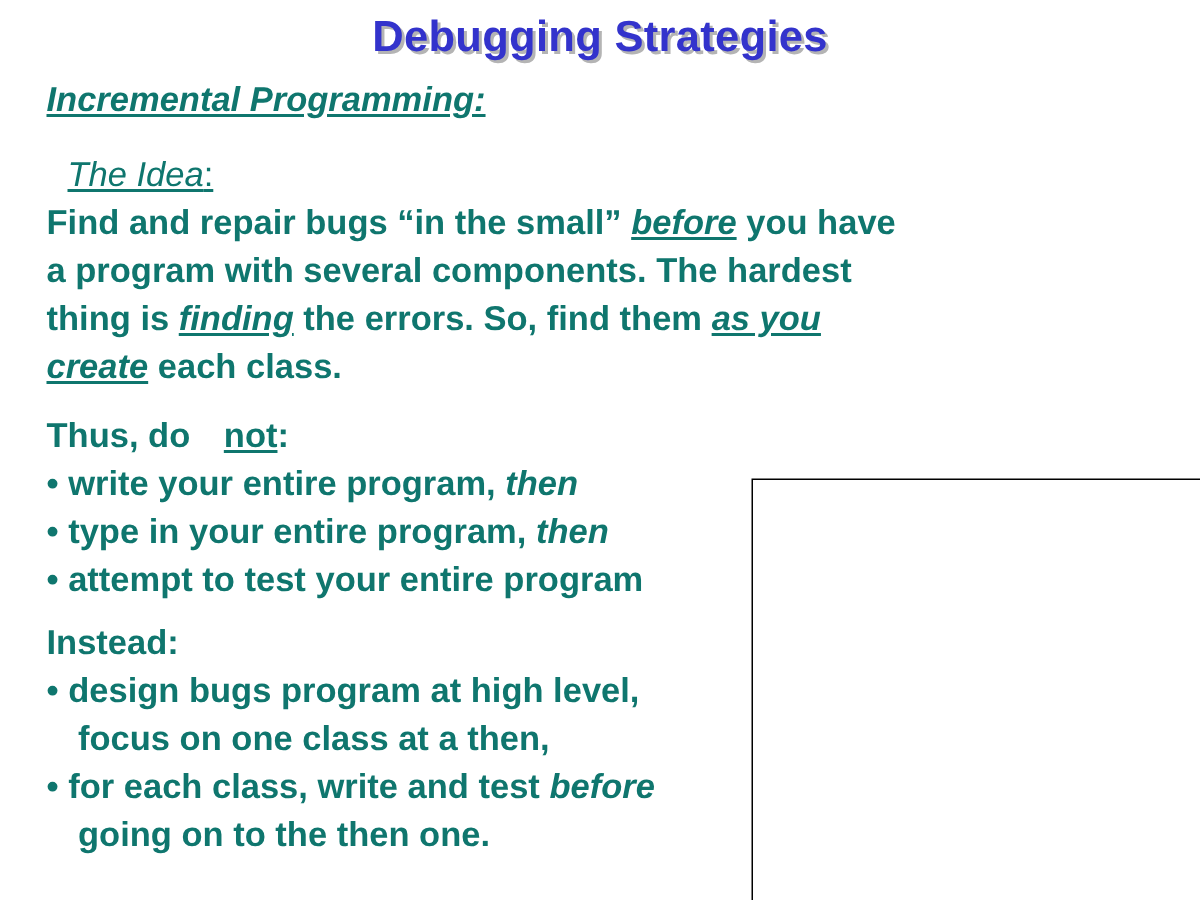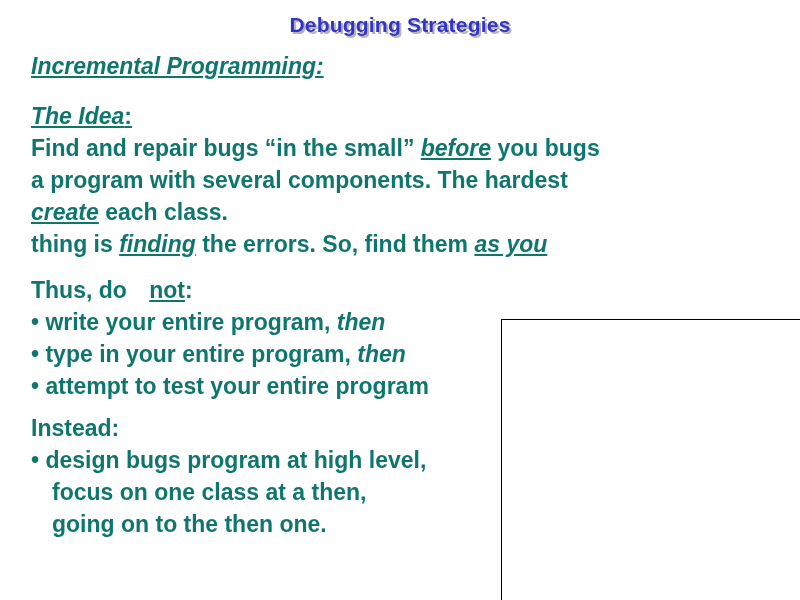--- a/index.html
+++ b/index.html
@@ -24,21 +24,21 @@
     overflow: hidden;
   }
 
   
   #title {
     position: absolute;
     left: 0;
     top: 6px;
     width: 800px;
     text-align: center;
-    font-size: 21px;
+    font-size: 29px;
     font-weight: bold;
     line-height: 38px;
     letter-spacing: 0.2px;
     color: #3333CC;
     text-shadow: 2px 2px 0 #b4b4b4;
     white-space: nowrap;
   }
 
   
   #body-text {
@@ -66,21 +66,22 @@
   .u  { text-decoration: underline; margin-left: 16px; }
   .iu { font-style: italic; text-decoration: underline; }
 
   .heading-iu {
     font-style: italic;
     text-decoration: underline;
     font-weight: bold;
   }
   .heading-u {
     text-decoration: underline;
-    font-weight: bold;
+    font-weight: normal;
+    margin-left: 14px;
   }
 
   .indent { padding-left: 21px; }
 
   
   #empty-box {
     position: absolute;
     left: 501px;
     top: 319px;
     width: 320px;      
@@ -102,46 +103,47 @@
     <div class="line">
       <span class="heading-iu">Incremental Programming:</span>
     </div>
 
     <div class="spacer-md"></div>
 
     <div class="line">
       <span class="heading-u"><span class="i">The Idea</span><span>:</span></span>
     </div>
 
-    <div class="line"><span>Find and repair bugs “in the small” </span><span class="iu">before</span><span> you bugs</span></div>
+    <div class="line"><span>Find and repair bugs “in the small” </span><span class="iu">before</span><span> you have</span></div>
 
     <div class="line"><span>a program with several components.  The hardest</span></div>
 
+    <div class="line"><span>thing is </span><span class="iu">finding</span><span> the errors.  So, find them </span><span class="iu">as you</span></div>
+
     <div class="line"><span class="iu">create</span><span> each class.</span></div>
-
-    <div class="line"><span>thing is </span><span class="iu">finding</span><span> the errors.  So, find them </span><span class="iu">as you</span></div>
 
     <div class="spacer-sm"></div>
 
     <div class="line"><span>Thus, do </span><span class="u">not</span><span>:</span></div>
 
     <div class="line"><span>•</span><span>&nbsp;</span><span>write your entire program, </span><span class="i">then</span></div>
 
     <div class="line"><span>•</span><span>&nbsp;</span><span>type in your entire program, </span><span class="i">then</span></div>
 
     <div class="line"><span>•</span><span>&nbsp;</span><span>attempt to test your entire program</span></div>
 
     <div class="spacer-xs"></div>
 
     <div class="line"><span>Instead:</span></div>
 
     <div class="line"><span>•</span><span>&nbsp;</span><span>design bugs program at high level,</span></div>
 
     <div class="line indent"><span>focus on one class at a then,</span></div>
 
+    <div class="line"><span>•</span><span>&nbsp;</span><span>for each class, write and test </span><span class="i">before</span></div>
 
     <div class="line indent"><span>going on to the then one.</span></div>
 
   </div>
 
   <div id="empty-box"></div>
 
 </div>
 
 </body></html>

